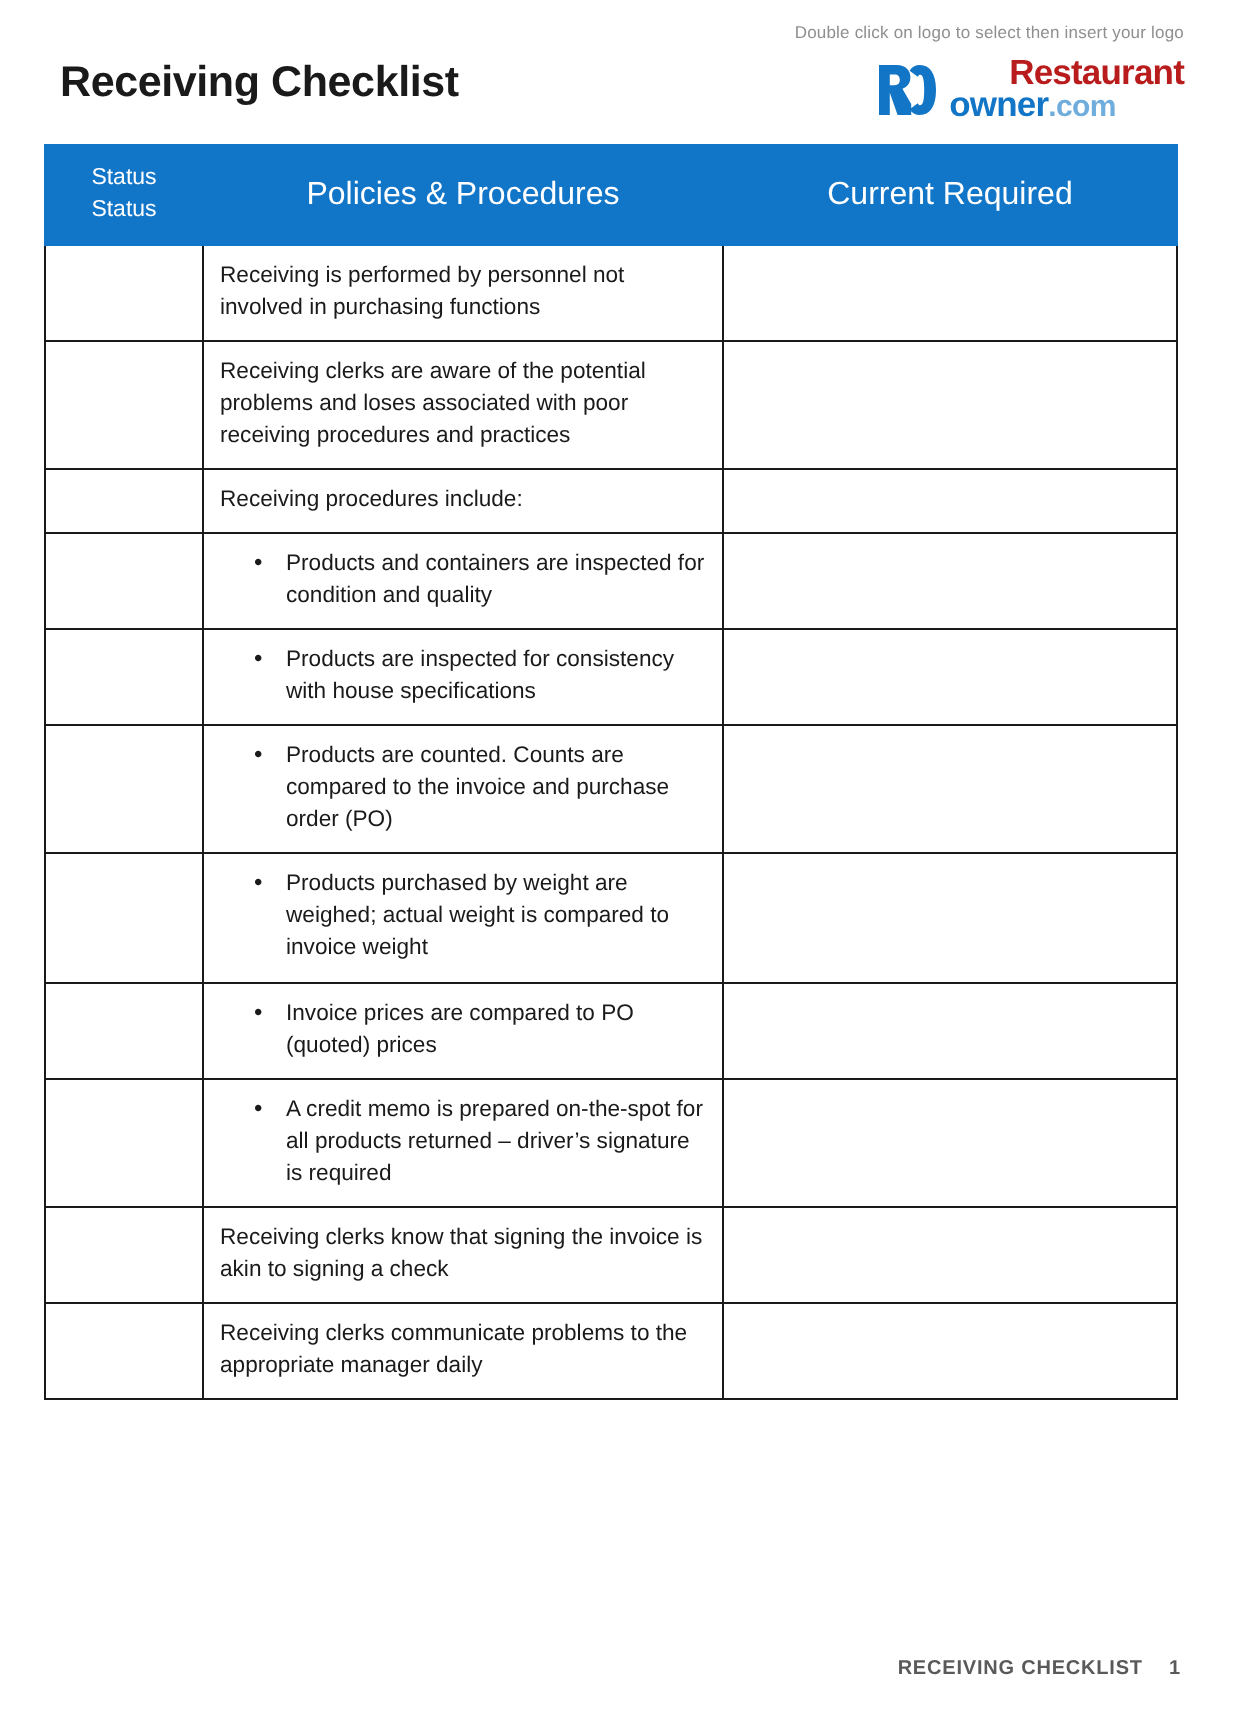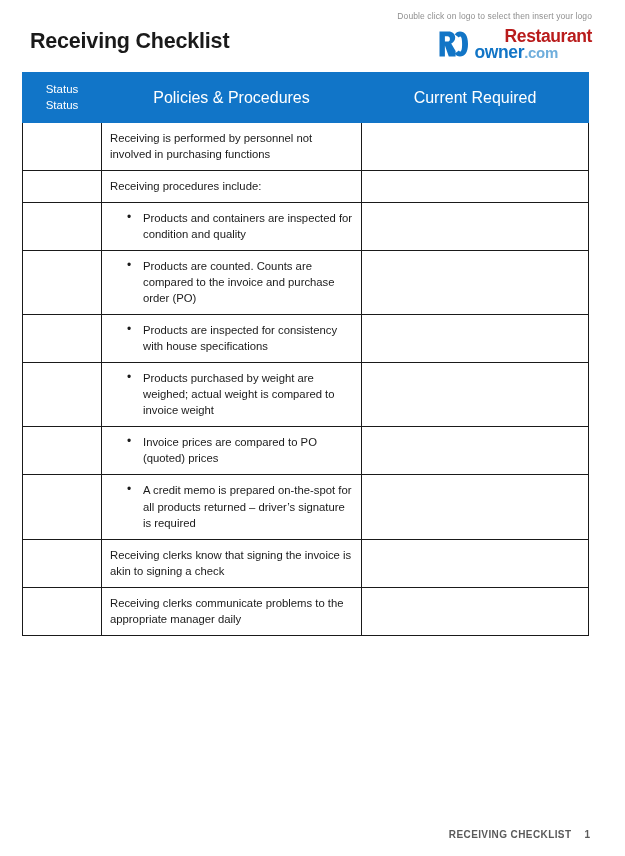--- a/index.html
+++ b/index.html
@@ -222,41 +222,46 @@
       </tr>
     </thead>
     <tbody id="table-body">
         <tr>
           <td class="cell-status"></td>
           <td class="cell-policy">Receiving is performed by personnel not involved in purchasing functions</td>
           <td class="cell-action"></td>
         </tr>
         <tr>
           <td class="cell-status"></td>
+          <td class="cell-policy">Receiving clerks are aware of the potential problems and loses associated with poor receiving procedures and practices</td>
+          <td class="cell-action"></td>
+        </tr>
+        <tr>
+          <td class="cell-status"></td>
           <td class="cell-policy">Receiving procedures include:</td>
           <td class="cell-action"></td>
         </tr>
         <tr>
           <td class="cell-status"></td>
           <td class="cell-policy bulleted">
             <div class="bullet-row">Products and containers are inspected for condition and quality</div>
           </td>
           <td class="cell-action"></td>
         </tr>
         <tr>
           <td class="cell-status"></td>
           <td class="cell-policy bulleted">
+            <div class="bullet-row">Products are inspected for consistency with house specifications</div>
+          </td>
+          <td class="cell-action"></td>
+        </tr>
+        <tr>
+          <td class="cell-status"></td>
+          <td class="cell-policy bulleted">
             <div class="bullet-row">Products are counted. Counts are compared to the invoice and purchase order (PO)</div>
-          </td>
-          <td class="cell-action"></td>
-        </tr>
-        <tr>
-          <td class="cell-status"></td>
-          <td class="cell-policy bulleted">
-            <div class="bullet-row">Products are inspected for consistency with house specifications</div>
           </td>
           <td class="cell-action"></td>
         </tr>
         <tr>
           <td class="cell-status"></td>
           <td class="cell-policy bulleted">
             <div class="bullet-row">Products purchased by weight are weighed; actual weight is compared to invoice weight</div>
           </td>
           <td class="cell-action"></td>
         </tr>

